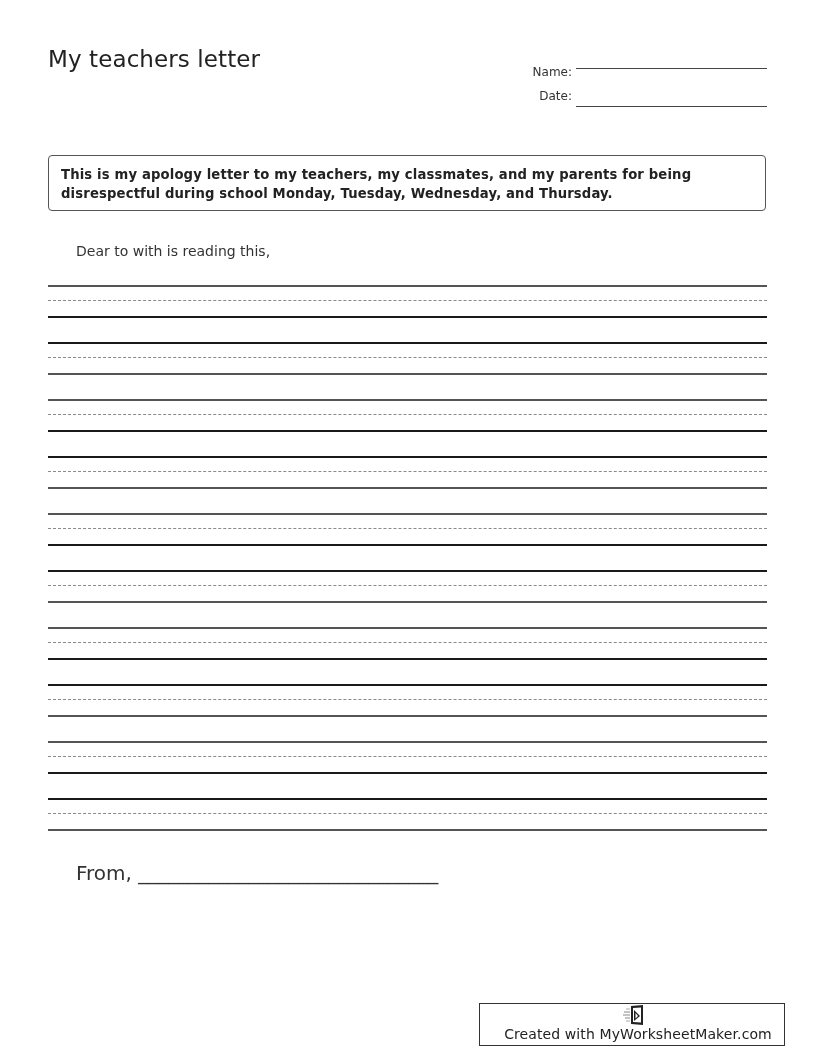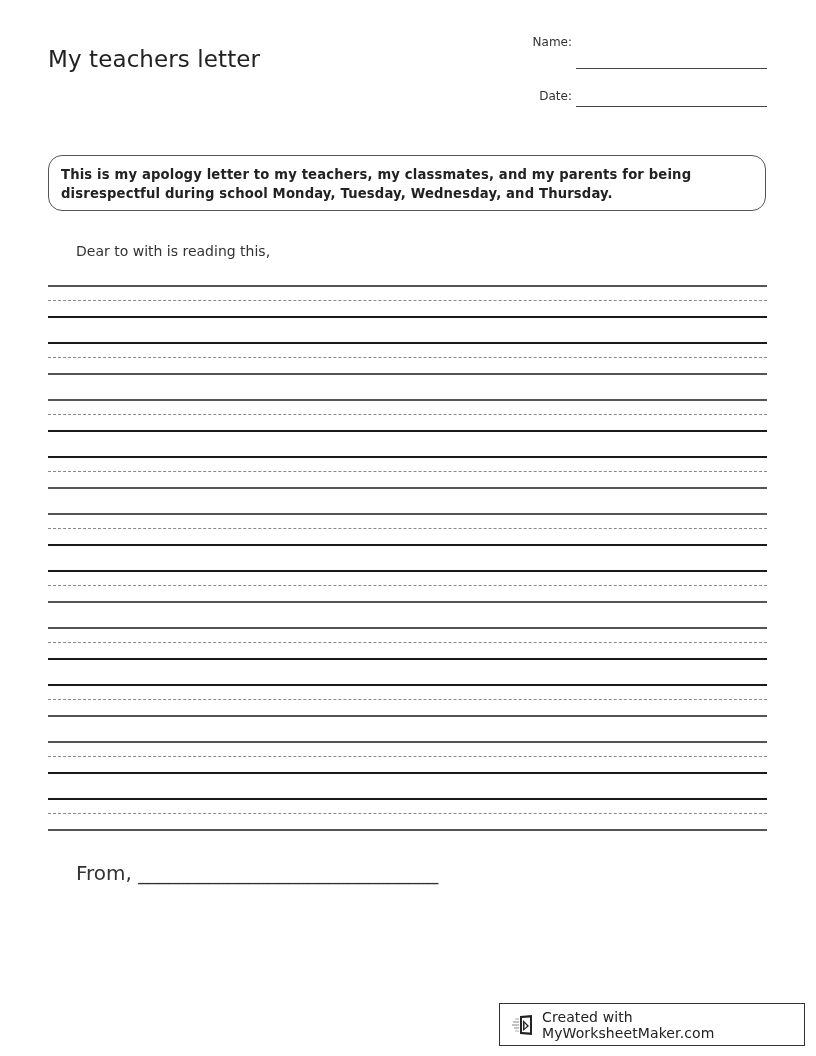--- a/index.html
+++ b/index.html
@@ -37,21 +37,21 @@
       height: 0;
       border-top: 1.3px solid #444;
     }
     .intro-box {
       position: absolute;
       left: 48px;
       top: 155px;
       width: 718px;
       height: 56px;
       border: 1.3px solid #555;
-      border-radius: 14px;
+      border-radius: 4px;
       box-sizing: border-box;
       padding: 9px 12px 0 12px;
       font-size: 13.2px;
       font-weight: bold;
       line-height: 19px;
       color: #222;
       letter-spacing: 0.15px;
     }
     .greeting {
       position: absolute;
@@ -78,49 +78,50 @@
     .wl.dash { border-top: 1.3px dashed #8a8a8a; }
     .from-line {
       position: absolute;
       left: 76px;
       top: 861px;
       font-size: 20px;
       color: #333;
     }
     .footer-badge {
       position: absolute;
-      left: 499px;
+      left: 479px;
       top: 1003px;
       width: 306px;
       height: 43px;
       border: 1.3px solid #333;
       box-sizing: border-box;
       display: flex;
       align-items: center;
       padding-left: 12px;
       background: #fff;
+      flex-direction: column;
     }
     .footer-icon {
       width: 24px;
       height: 22px;
       margin-right: 6px;
       display: inline-block;
     }
     .footer-text {
       font-size: 14px;
       color: #222;
       letter-spacing: 0.1px;
     }
   </style>
 </head>
 <body>
 
 <h1 class="title">My teachers letter</h1>
 
-<div class="field-label" style="left:512px; top:35px;">Name:</div>
+<div class="field-label" style="left:512px; top:65px;">Name:</div>
 <div class="field-line" style="left:576px; top:68px; width:191px;"></div>
 
 <div class="field-label" style="left:512px; top:89px;">Date:</div>
 <div class="field-line" style="left:576px; top:106px; width:191px;"></div>
 
 <div class="intro-box">
   <span>This is my apology letter to my teachers, my classmates, and my parents for being disrespectful during school Monday, Tuesday, Wednesday, and Thursday.</span>
 </div>
 
 <div class="greeting">Dear to with is reading this,</div>

